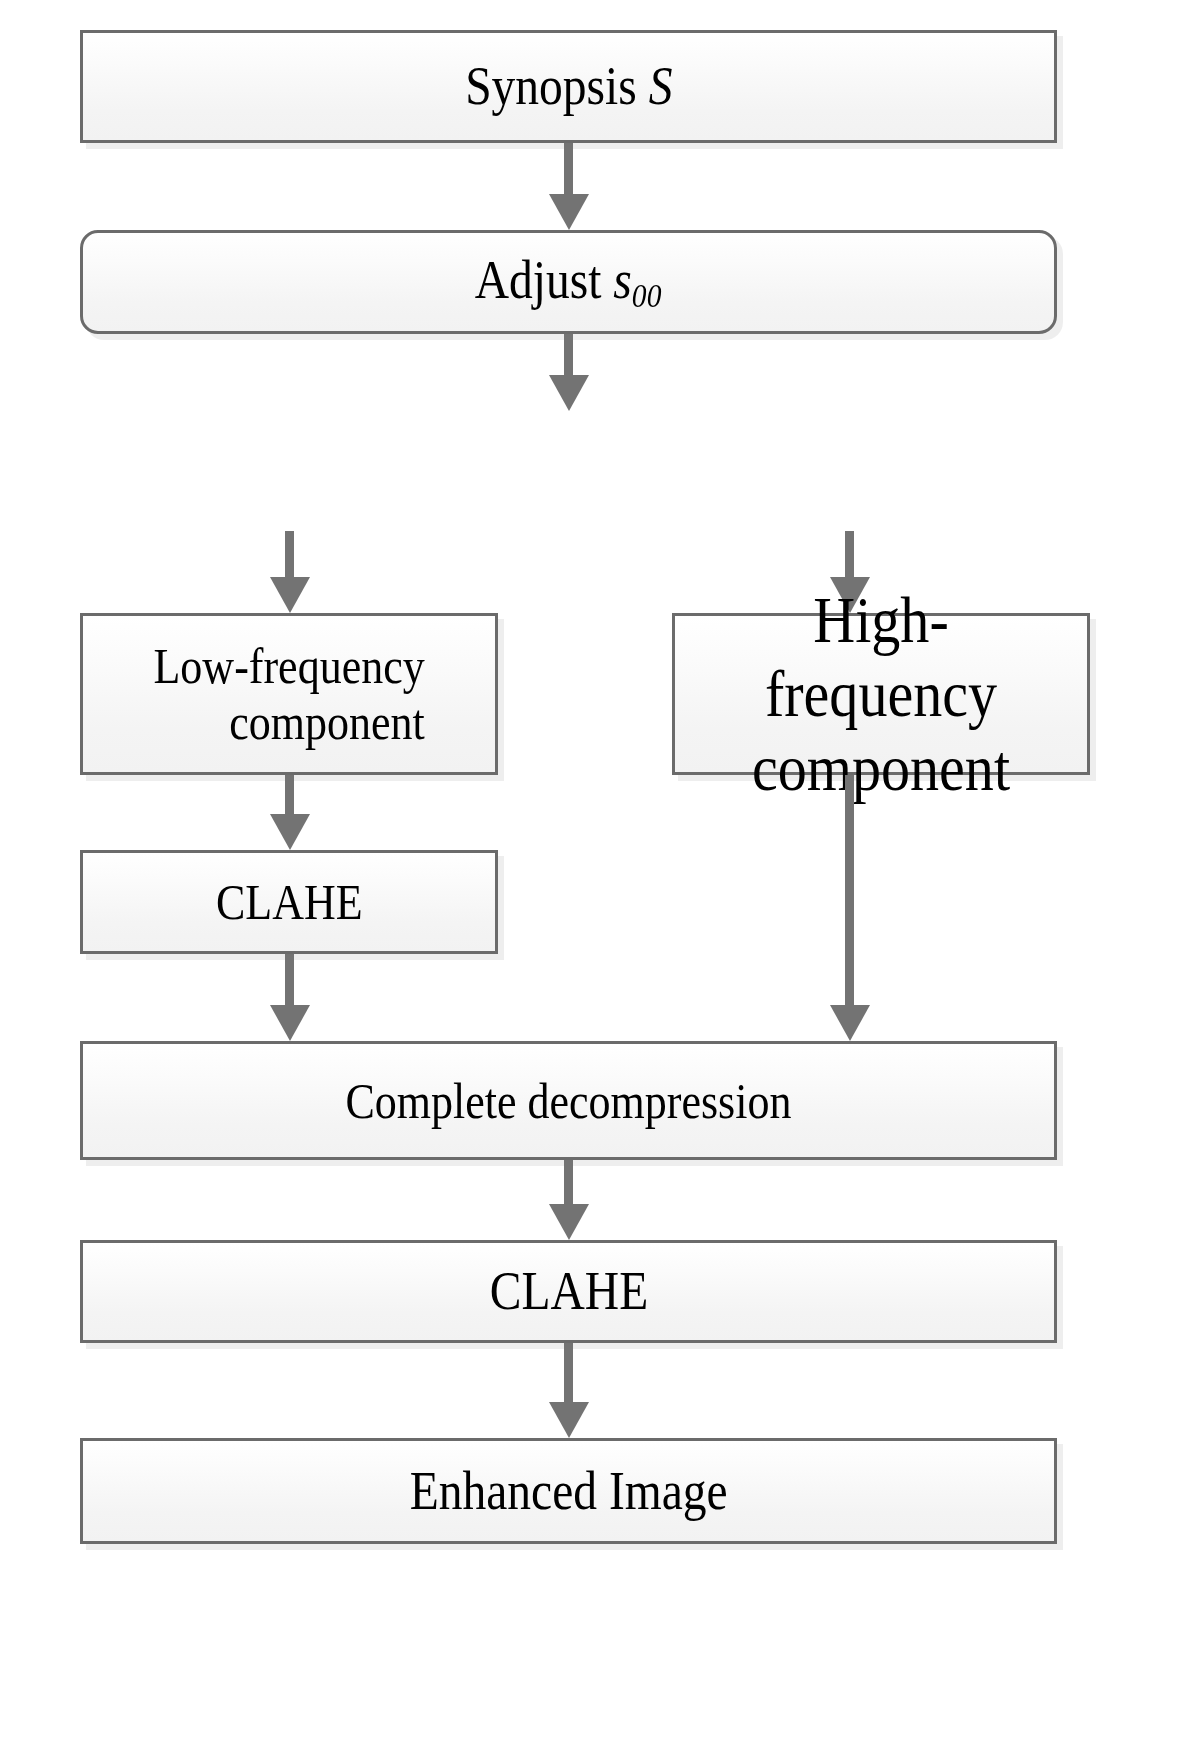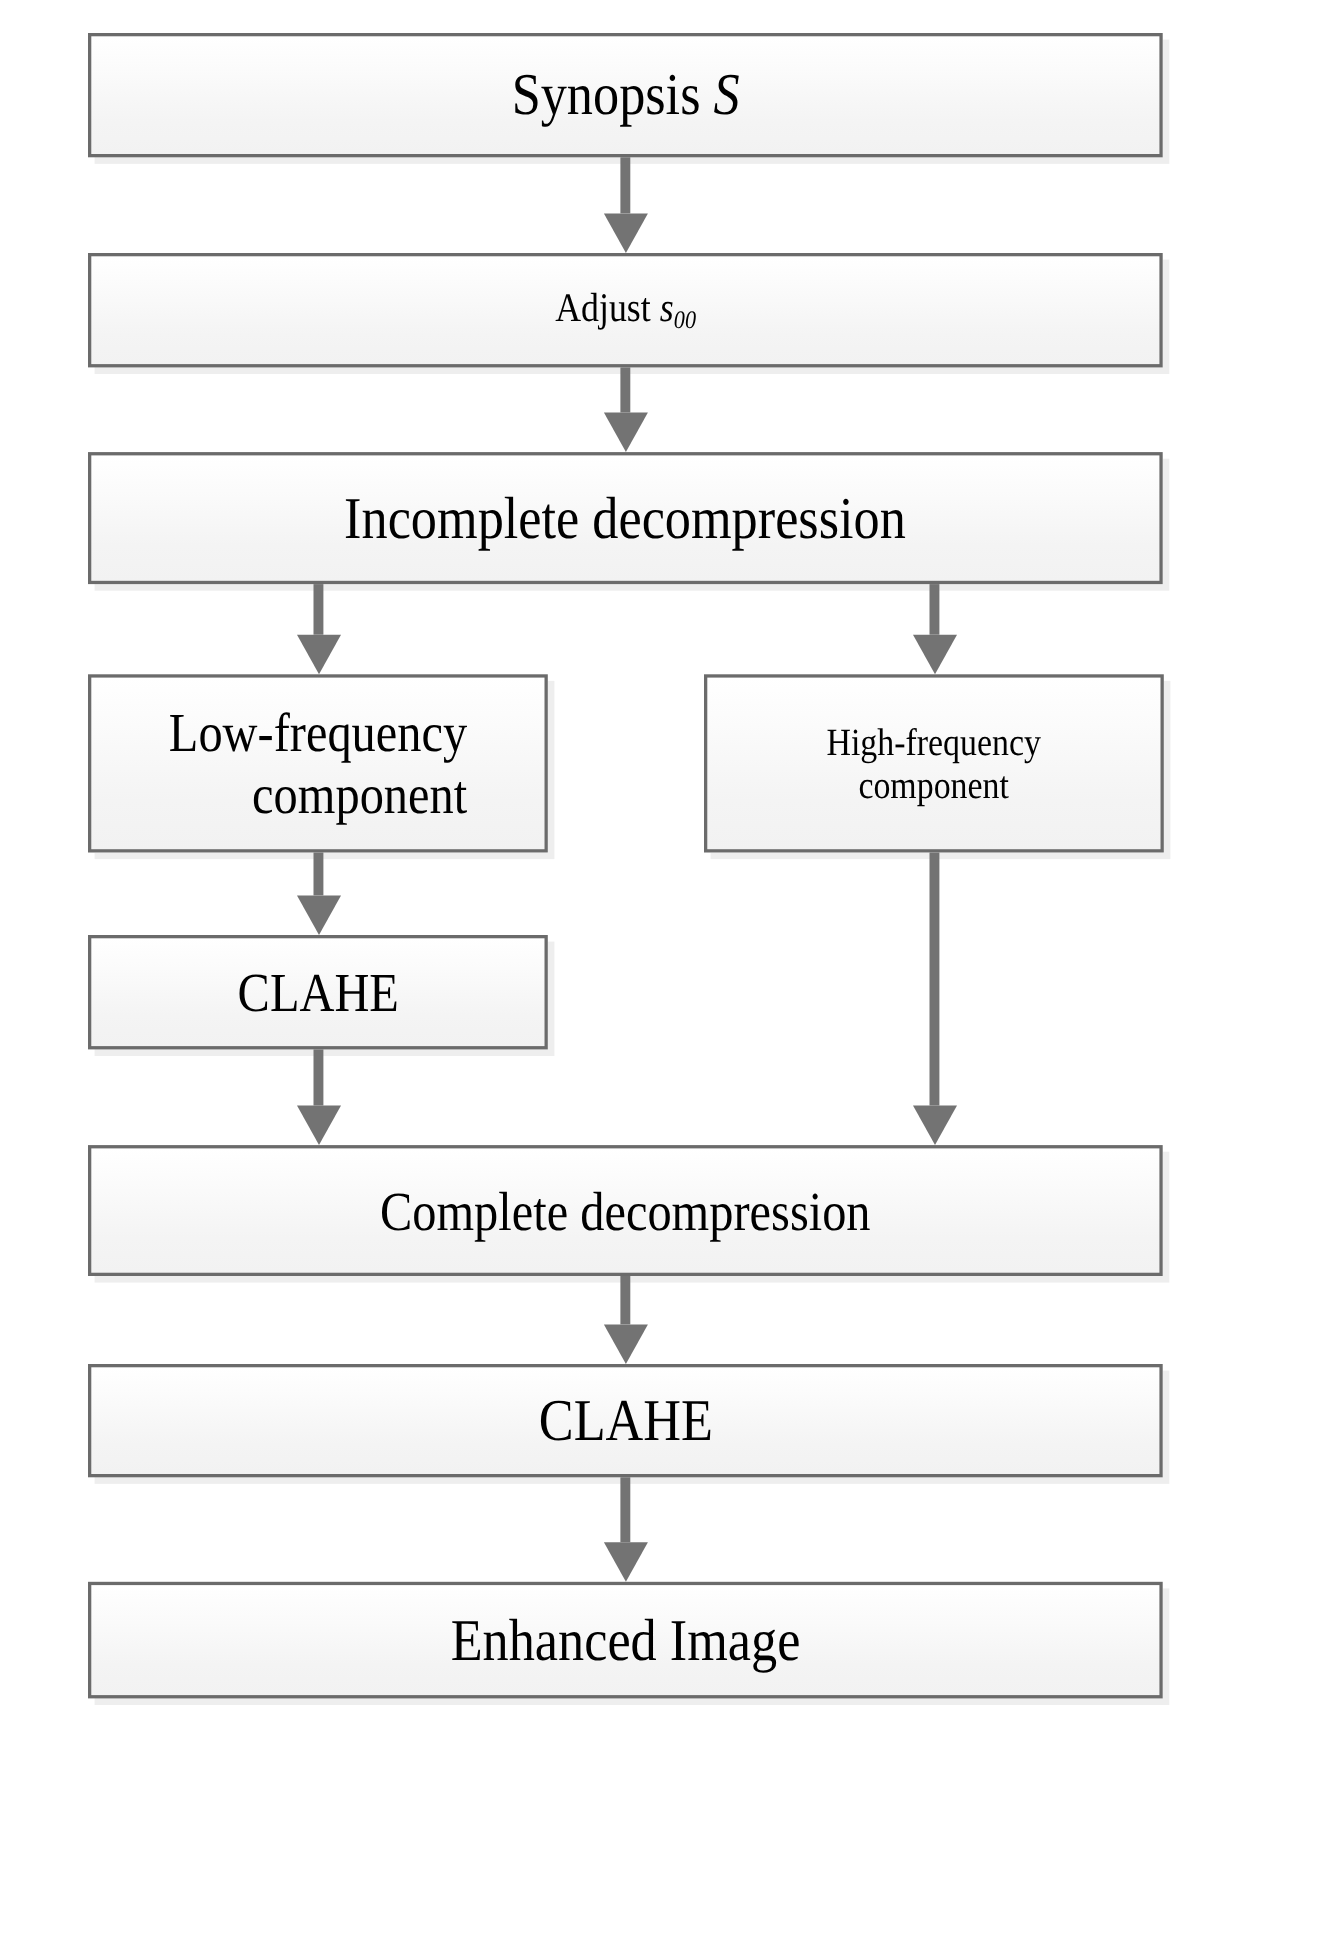--- a/index.html
+++ b/index.html
@@ -38,24 +38,24 @@
   .node .label {
     display: block;
     padding: 0 10px;
     transform: scaleX(0.88);
     transform-origin: center center;
     white-space: pre-line;
   }
 
   
   #node-synopsis            { left: 44px;  top: 30px;   width: 977px; height: 113px; font-size: 54px; }
-  #node-adjust              { left: 44px;  top: 230px;  width: 977px; height: 104px; font-size: 37px; }
+  #node-adjust              { left: 44px;  top: 230px;  width: 977px; height: 104px; font-size: 54px; border-radius: 18px; }
   #node-incomplete          { left: 44px;  top: 411px;  width: 977px; height: 120px; font-size: 54px; }
   #node-lowfreq             { left: 44px;  top: 613px;  width: 418px; height: 162px; font-size: 50px; text-align: right; }
-  #node-highfreq            { left: 604px; top: 613px;  width: 418px; height: 162px; font-size: 35px; }
+  #node-highfreq            { left: 636px; top: 613px;  width: 418px; height: 162px; font-size: 66px; }
   #node-clahe-low           { left: 44px;  top: 850px;  width: 418px; height: 104px; font-size: 50px; }
   #node-complete            { left: 44px;  top: 1041px; width: 977px; height: 119px; font-size: 50px; }
   #node-clahe-main          { left: 44px;  top: 1240px; width: 977px; height: 103px; font-size: 54px; }
   #node-enhanced            { left: 44px;  top: 1438px; width: 977px; height: 106px; font-size: 54px; }
 
   
   .arrow {
     position: absolute;
     pointer-events: none;
   }
@@ -104,23 +104,20 @@
 
   <div class="node" id="node-adjust">
     <span class="label"><span>Adjust</span>&nbsp;<span class="mathvar">s</span><span class="sub">00</span></span>
   </div>
 
   <div class="arrow" style="left:485px; top:334px; width:95px; height:77px;">
     <div class="shaft" style="height:41px;"></div>
     <div class="head"></div>
   </div>
 
-  <div class="node" id="node-incomplete">
-    <span class="label">Incomplete decompression</span>
-  </div>
 
   <div class="arrow" style="left:206px; top:531px; width:95px; height:82px;">
     <div class="shaft" style="height:46px;"></div>
     <div class="head"></div>
   </div>
 
   <div class="arrow" style="left:766px; top:531px; width:95px; height:82px;">
     <div class="shaft" style="height:46px;"></div>
     <div class="head"></div>
   </div>

